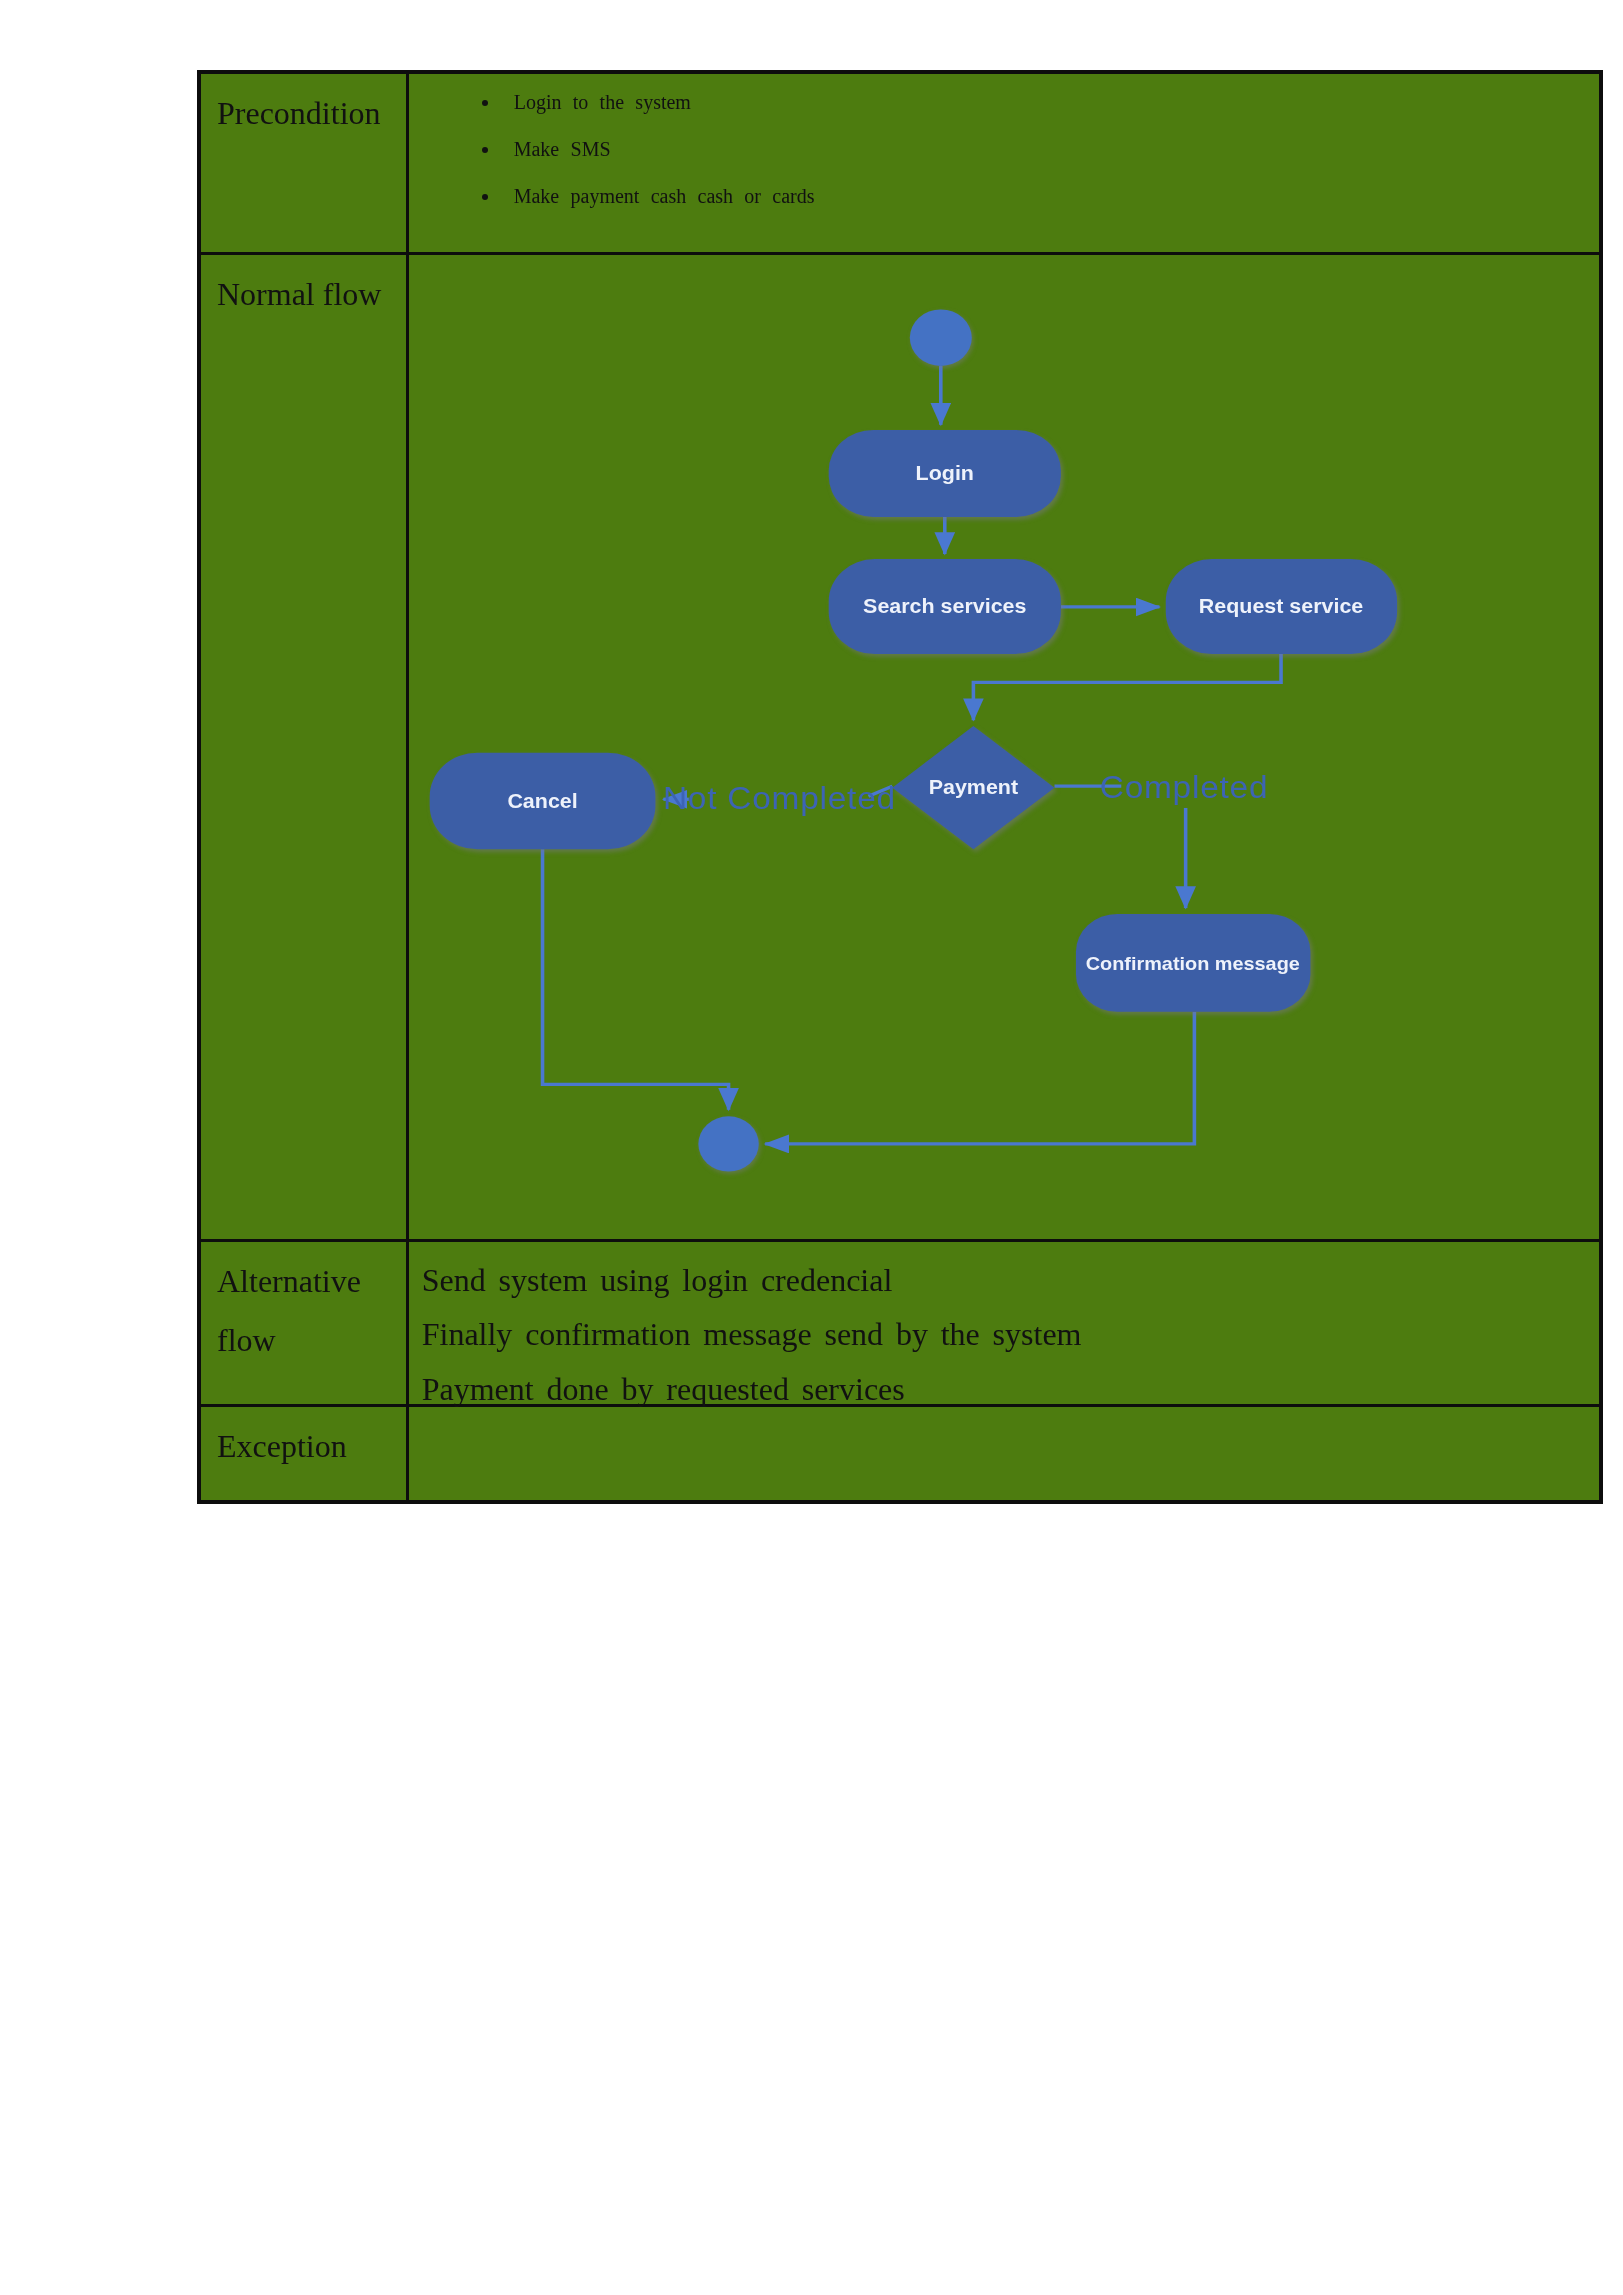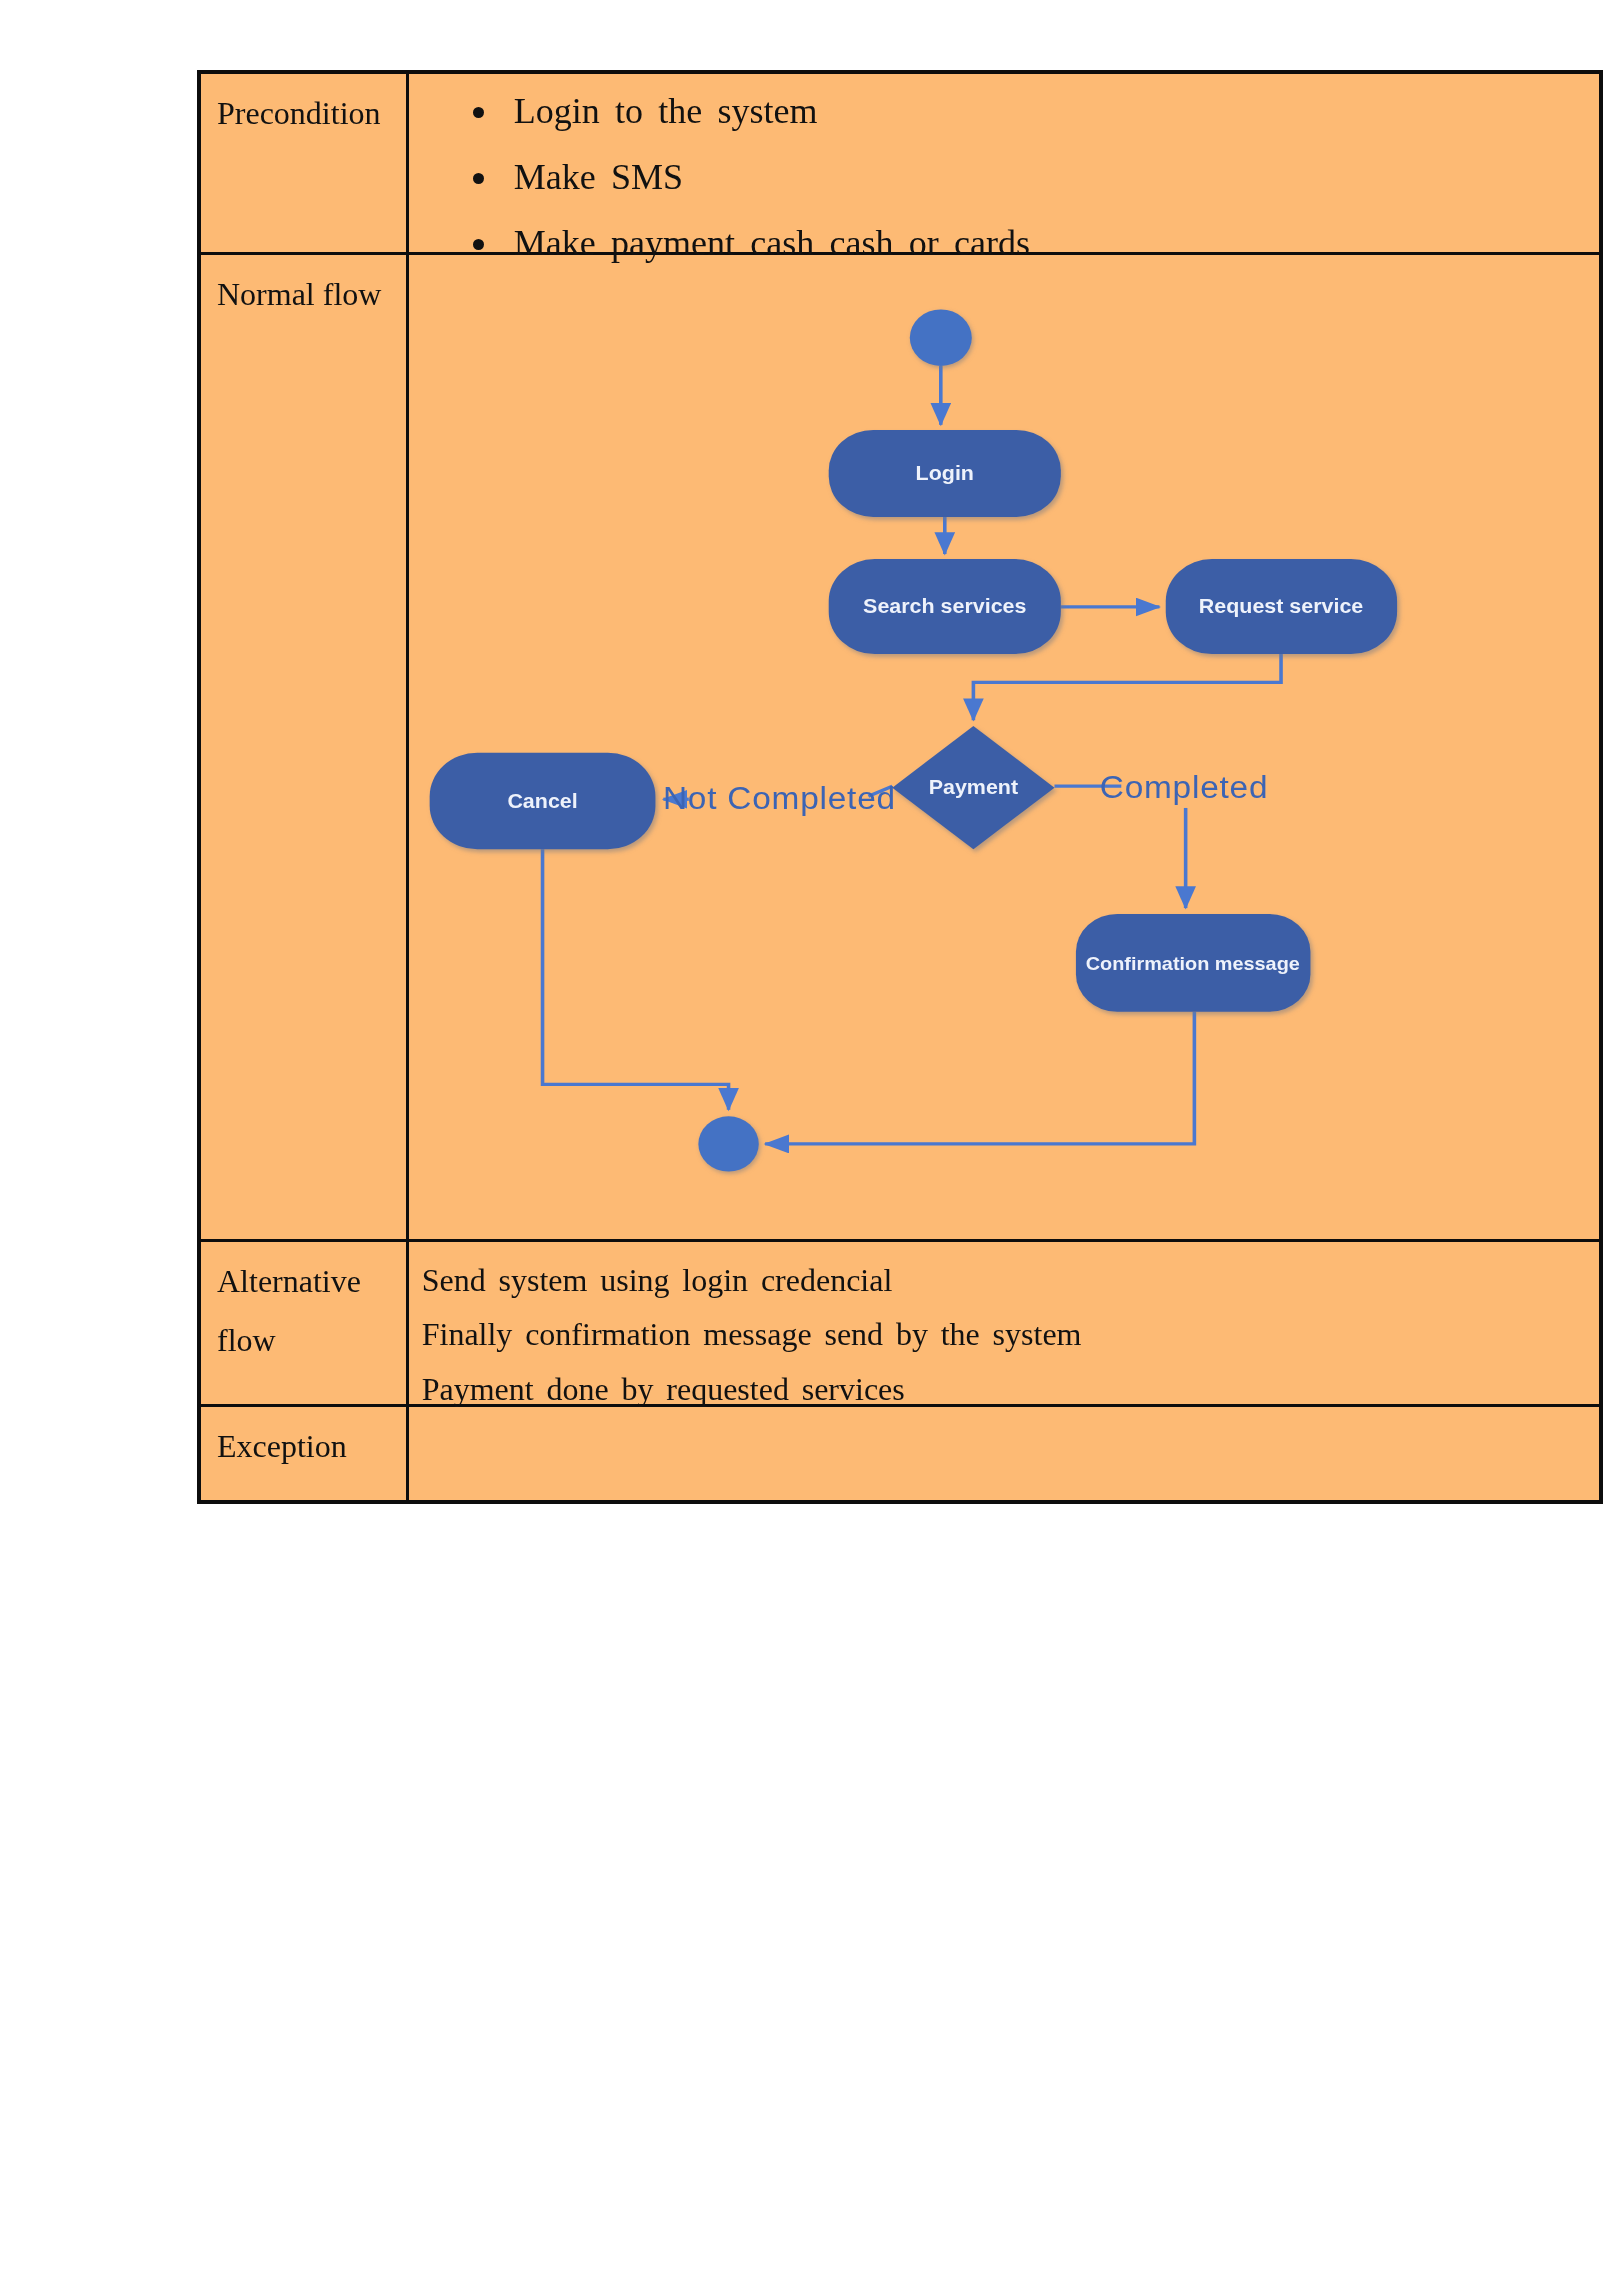--- a/index.html
+++ b/index.html
@@ -11,38 +11,38 @@
   }
   *{box-sizing:border-box;margin:0;padding:0;}
   html,body{background:#ffffff;}
   body{
     width:1623px;height:2295px;position:relative;
     font-family:"Liberation Serif", serif;color:#111;
   }
   .spec-table{
     position:absolute;left:197px;top:70px;width:1406px;
     border:4px solid var(--border);
-    background:#fdba74;
+    background:#4d7c0f;
   }
   .row{display:grid;grid-template-columns:208px 1fr;}
   .row + .row{border-top:3.2px solid var(--border);}
   .cell-label{
     border-right:3.2px solid var(--border);
     padding:9.5px 6.3px 0 16px;
     font-size:32px;line-height:1.85;
   }
   .cell-content{padding:0 8px 0 0;position:relative;}
   .r1{height:178px;}
   .r2{height:175px;}
   .r3{height:987px;}
   .r4{height:165px;}
   .r5{height:96px;}
   ul.bullets{
     margin:16px 0 0 0;padding-left:92px;
-    font-size:36px;list-style:disc;
+    font-size:20px;list-style:disc;
   }
   ul.bullets li{
     padding-left:12.7px;margin-bottom:23px;line-height:1.2;
     word-spacing:6.3px;
   }
   .alt-lines{padding:19px 0 0 12.7px;font-size:32px;}
   .alt-lines p{margin:0 0 16px 0;line-height:1.2;word-spacing:4.8px;}
   .diagram-wrap{position:absolute;inset:0;}
   svg{display:block;}
   .node{filter:drop-shadow(3px 4px 3px rgba(120,120,130,0.5));}

